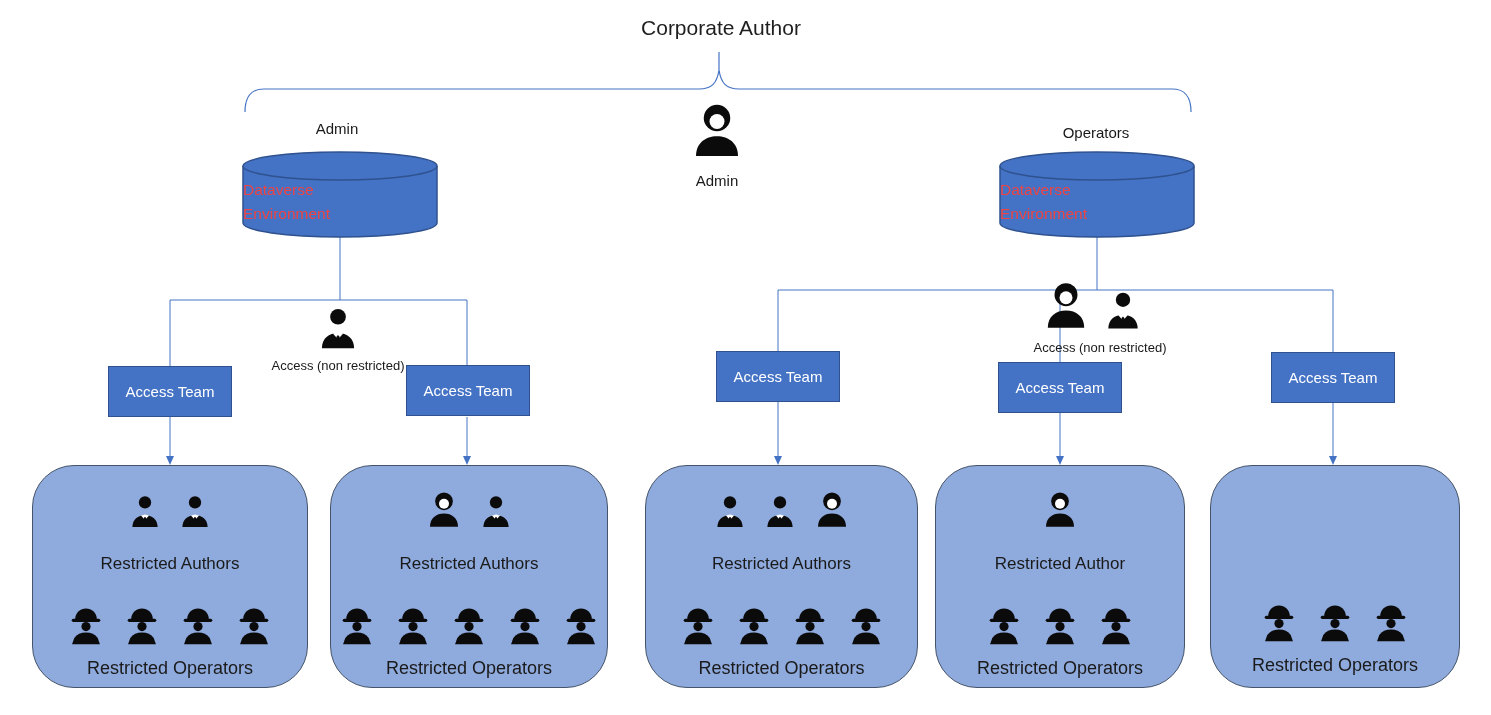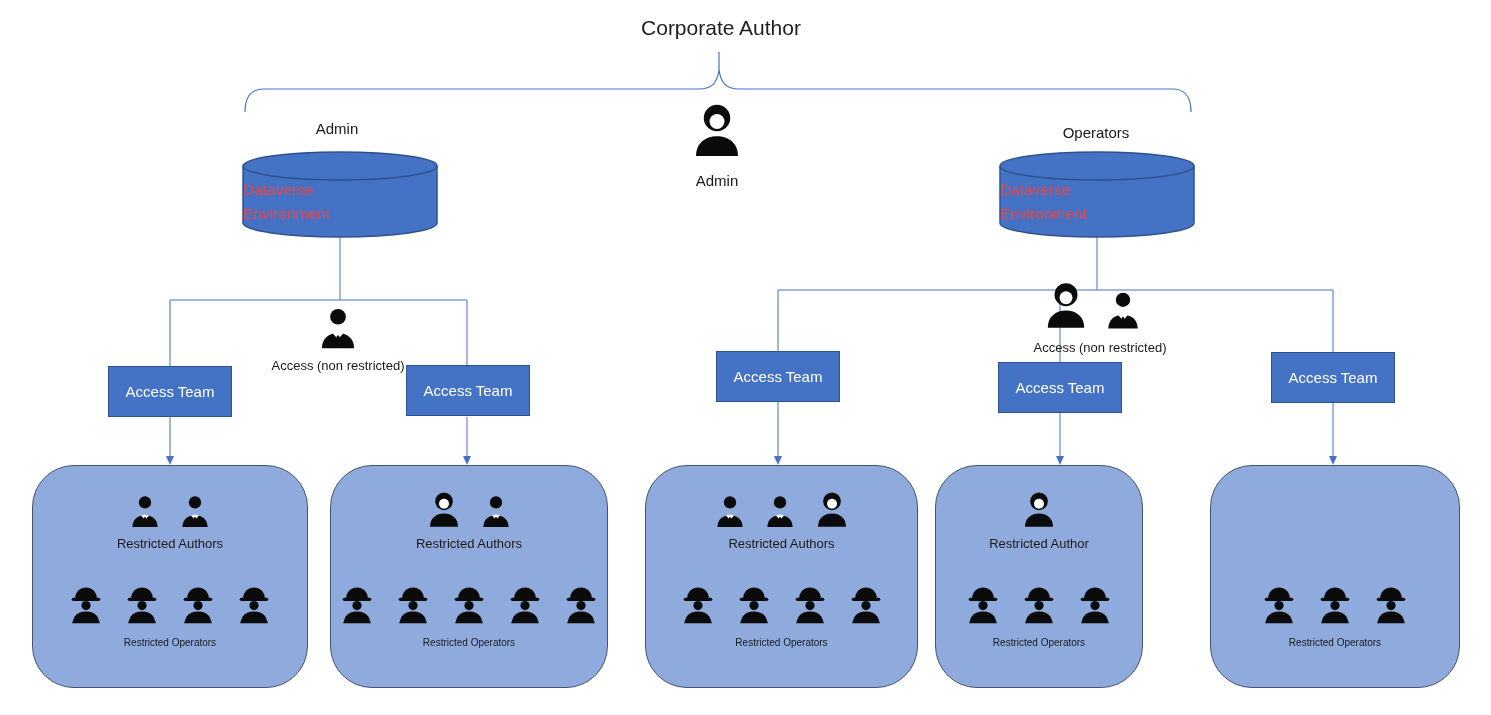--- a/index.html
+++ b/index.html
@@ -19,26 +19,26 @@
     color:#ffffff;display:flex;align-items:center;justify-content:center;font-size:15px;z-index:2;box-sizing:border-box;
   }
   .at1{left:108px;top:366px;} .at2{left:406px;top:365px;} .at3{left:716px;top:351px;}
   .at4{left:998px;top:362px;} .at5{left:1271px;top:352px;}
 
   .group-box{
     position:absolute;top:465px;height:223px;background:#8FAADC;border:1.5px solid #44546A;
     border-radius:42px;display:flex;flex-direction:column;align-items:center;box-sizing:border-box;z-index:1;
   }
   .g1{left:32px;width:276px;} .g2{left:330px;width:278px;} .g3{left:645px;width:273px;}
-  .g4{left:935px;width:208px;} .g5{left:1210px;width:250px;}
+  .g4{left:935px;width:250px;} .g5{left:1210px;width:250px;}
 
   .author-strip{margin-top:24px;min-height:40px;display:flex;align-items:flex-end;gap:14px;}
-  .author-label{margin-top:6px;min-height:17px;font-size:13px;}
+  .author-label{margin-top:24px;min-height:17px;font-size:17px;}
   .operator-strip{margin-top:30px;min-height:44px;display:flex;align-items:flex-end;gap:12px;}
-  .operator-label{margin-top:10px;font-size:10px;}
+  .operator-label{margin-top:10px;font-size:18px;}
 
   .ic{display:block;}
   .author-strip .ic-male{width:36px;height:36px;}
   .author-strip .ic-female{width:40px;height:40px;}
   .operator-strip .ic-worker{width:44px;height:44px;}
 
   .mid-authors{position:absolute;display:flex;align-items:flex-end;gap:10px;z-index:2;}
   .mid-left{left:315px;top:306px;}
   .mid-left .ic-male{width:46px;height:46px;}
   .mid-right{left:1040px;top:280px;}

